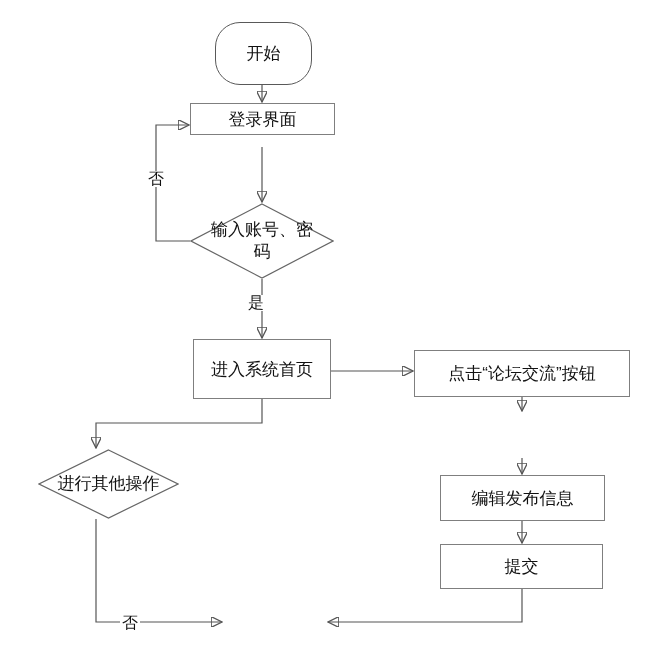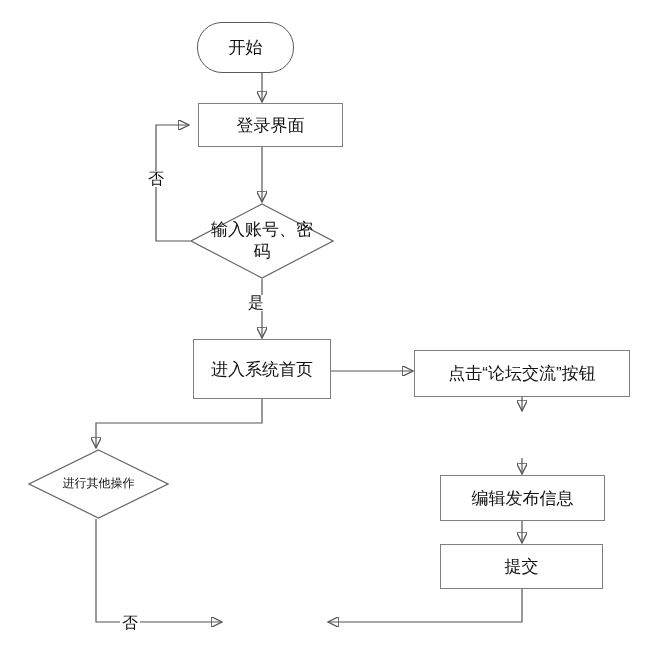--- a/index.html
+++ b/index.html
@@ -53,25 +53,25 @@
     <path d="M262,279 L262,338" marker-end="url(#arrow)"></path>
     <path d="M331,371 L413,371" marker-end="url(#arrow)"></path>
     <path d="M522,397 L522,411" marker-end="url(#arrow)"></path>
     <path d="M522,458 L522,474" marker-end="url(#arrow)"></path>
     <path d="M522,521 L522,543" marker-end="url(#arrow)"></path>
     <path d="M522,589 L522,622 L328,622" marker-end="url(#arrow)"></path>
     <path d="M262,399 L262,423 L96,423 L96,448" marker-end="url(#arrow)"></path>
     <path d="M96,519 L96,622 L222,622" marker-end="url(#arrow)"></path>
   </svg>
 
-  <div class="node stadium" style="left:197px;top:22px;width:97px;height:51px;border-radius:25px;">
+  <div class="node stadium" style="left:215px;top:22px;width:97px;height:63px;border-radius:25px;">
     <span>开始</span>
   </div>
 
-  <div class="node rect" style="left:190px;top:103px;width:145px;height:44px;margin-left:8px;">
+  <div class="node rect" style="left:190px;top:103px;width:145px;height:32px;">
     <span>登录界面</span>
   </div>
 
   <div class="node diamond" style="left:190px;top:203px;width:144px;height:76px;">
     <svg width="144" height="76" viewBox="0 0 144 76">
       <polygon points="72,1 143,38 72,75 1,38" fill="#ffffff" stroke="#666666" stroke-width="1.2"></polygon>
     </svg>
     <span style="width:106px;">输入账号、密码</span>
   </div>
 
@@ -85,21 +85,21 @@
 
 
   <div class="node rect" style="left:440px;top:475px;width:165px;height:46px;">
     <span>编辑发布信息</span>
   </div>
 
   <div class="node rect" style="left:440px;top:544px;width:163px;height:45px;text-align:center;">
     <span>提交</span>
   </div>
 
-  <div class="node diamond" style="left:28px;top:449px;width:141px;height:70px;font-size:12px;">
+  <div class="node diamond" style="left:38px;top:449px;width:141px;height:70px;font-size:17px;">
     <svg width="141" height="70" viewBox="0 0 141 70">
       <polygon points="70.5,1 140,35 70.5,69 1,35" fill="#ffffff" stroke="#666666" stroke-width="1.2"></polygon>
     </svg>
     <span style="white-space:nowrap;">进行其他操作</span>
   </div>
 
 
   <span class="edge-label" style="left:146px;top:171px;">否</span>
   <span class="edge-label" style="left:246px;top:295px;">是</span>
   <span class="edge-label" style="left:120px;top:615px;">否</span>

